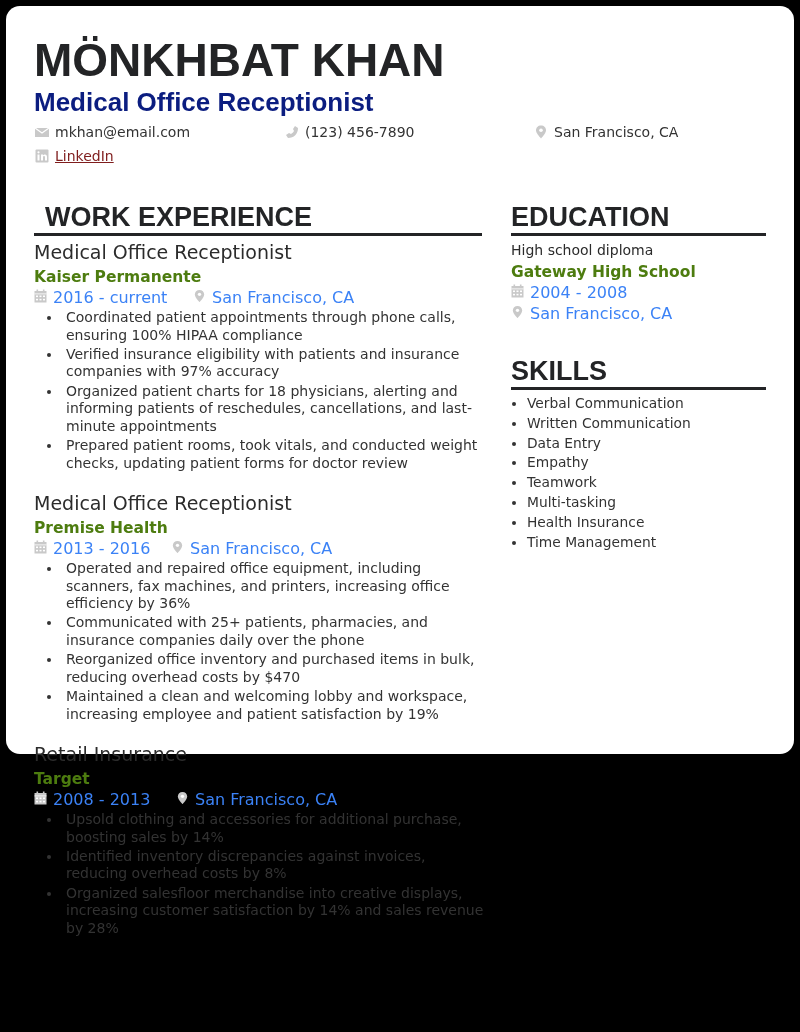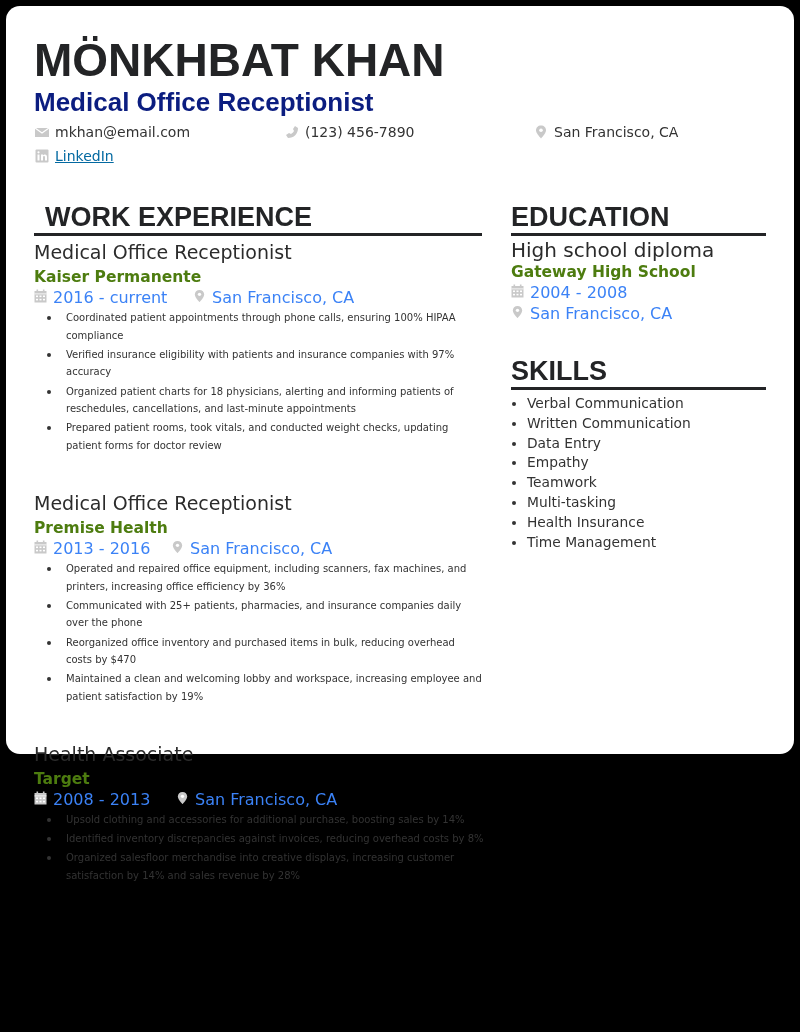--- a/index.html
+++ b/index.html
@@ -17,33 +17,33 @@
     left: 28px; top: 26px; font-family: "Liberation Sans", sans-serif;
     font-weight: bold; font-size: 46px; letter-spacing: 0px; color: #232426;
     line-height: 56px; white-space: nowrap;
   }
   .headline {
     left: 28px; top: 80px; font-family: "Liberation Sans", sans-serif;
     font-weight: bold; font-size: 26px; color: #0b1d80; line-height: 32px; white-space: nowrap;
   }
   .contact { font-size: 14px; color: #333; line-height: 18px; white-space: nowrap; display: flex; align-items: center; }
   .contact .ic { width: 14px; height: 14px; margin-right: 6px; display: inline-block; }
-  .contact a { color: #0369a1; text-decoration: underline; }
+  .contact a { color: #7f1d1d; text-decoration: underline; }
   .section-title {
     font-family: "Liberation Sans", sans-serif; font-weight: bold; font-size: 27px;
     color: #232426; line-height: 30px; white-space: nowrap;
   }
   .divider { height: 3px; background: #232426; }
   .job-title { font-size: 19px; color: #2b2b2b; line-height: 24px; white-space: nowrap; font-weight: normal; }
   .company { font-size: 15.5px; color: #4d7c0f; font-weight: bold; line-height: 20px; white-space: nowrap; }
   .meta { font-size: 16px; color: #3b82f6; line-height: 18px; white-space: nowrap; display: flex; }
   .meta .ic { width: 13px; height: 14px; margin-right: 6px; display: inline-block; }
   ul.bullets { margin: 0; padding: 0; list-style: none; }
   ul.bullets li {
-    position: relative; padding-left: 32px; font-size: 10px; line-height: 17.6px;
+    position: relative; padding-left: 32px; font-size: 14px; line-height: 17.6px;
     color: #333; margin-bottom: 1.6px;
   }
   ul.bullets li::before {
     content: ""; position: absolute; left: 13px; top: 7px; width: 4px; height: 4px;
     border-radius: 50%; background: #333;
   }
   ul.skills { margin: 0; padding: 0; list-style: none; }
   ul.skills li {
     position: relative; padding-left: 16px; font-size: 13.8px; line-height: 19.8px; color: #333; white-space: nowrap;
   }
@@ -153,21 +153,21 @@
     </div>
     <ul class="bullets" style="margin-top:2px;">
       <li>Operated and repaired office equipment, including scanners, fax machines, and printers, increasing office efficiency by 36%</li>
       <li>Communicated with 25+ patients, pharmacies, and insurance companies daily over the phone</li>
       <li>Reorganized office inventory and purchased items in bulk, reducing overhead costs by $470</li>
       <li>Maintained a clean and welcoming lobby and workspace, increasing employee and patient satisfaction by 19%</li>
     </ul>
   </div>
 
   <div class="abs" style="left:28px; top:736px; width:450px;">
-    <div class="job-title">Health Associate</div>
+    <div class="job-title">Retail Insurance</div>
     <div class="company" style="margin-top:3px;">Target</div>
     <div class="meta" style="margin-top:2px;">
       <svg class="ic" viewBox="0 0 13 14">
           <rect x="0.5" y="2" width="12" height="11.5" fill="#c9c9c9"></rect>
           <rect x="2.5" y="0.5" width="1.6" height="3" fill="#c9c9c9"></rect>
           <rect x="8.9" y="0.5" width="1.6" height="3" fill="#c9c9c9"></rect>
           <rect x="0.5" y="4.5" width="12" height="0.8" fill="#fff"></rect>
           <g fill="#fff">
             <rect x="2" y="6.5" width="2" height="1.6"></rect>
             <rect x="5.5" y="6.5" width="2" height="1.6"></rect>
@@ -187,21 +187,21 @@
     <ul class="bullets" style="margin-top:2px;">
       <li>Upsold clothing and accessories for additional purchase, boosting sales by 14%</li>
       <li>Identified inventory discrepancies against invoices, reducing overhead costs by 8%</li>
       <li>Organized salesfloor merchandise into creative displays, increasing customer satisfaction by 14% and sales revenue by 28%</li>
     </ul>
   </div>
 
   <div class="abs section-title" style="left:505px; top:196px;">EDUCATION</div>
   <div class="abs divider" style="left:505px; top:227px; width:255px;"></div>
   <div class="abs" style="left:505px; top:234px; width:260px;">
-    <div style="font-size:20px; line-height:20px; color:#2b2b2b; white-space:nowrap;">High school diploma</div>
+    <div style="font-size:14px; line-height:20px; color:#2b2b2b; white-space:nowrap;">High school diploma</div>
     <div class="company" style="margin-top:2px;">Gateway High School</div>
     <div class="meta" style="margin-top:2px;">
       <svg class="ic" viewBox="0 0 13 14">
           <rect x="0.5" y="2" width="12" height="11.5" fill="#c9c9c9"></rect>
           <rect x="2.5" y="0.5" width="1.6" height="3" fill="#c9c9c9"></rect>
           <rect x="8.9" y="0.5" width="1.6" height="3" fill="#c9c9c9"></rect>
           <rect x="0.5" y="4.5" width="12" height="0.8" fill="#fff"></rect>
           <g fill="#fff">
             <rect x="2" y="6.5" width="2" height="1.6"></rect>
             <rect x="5.5" y="6.5" width="2" height="1.6"></rect>

